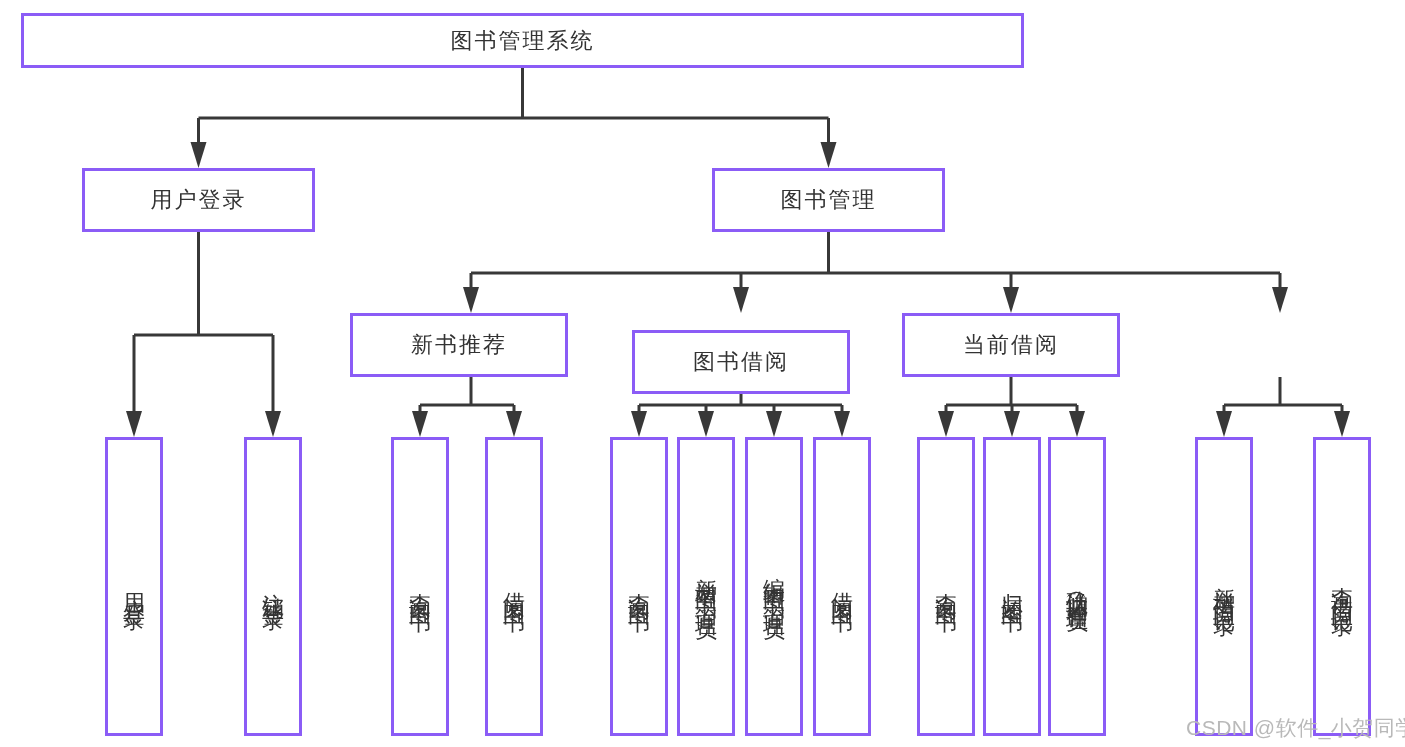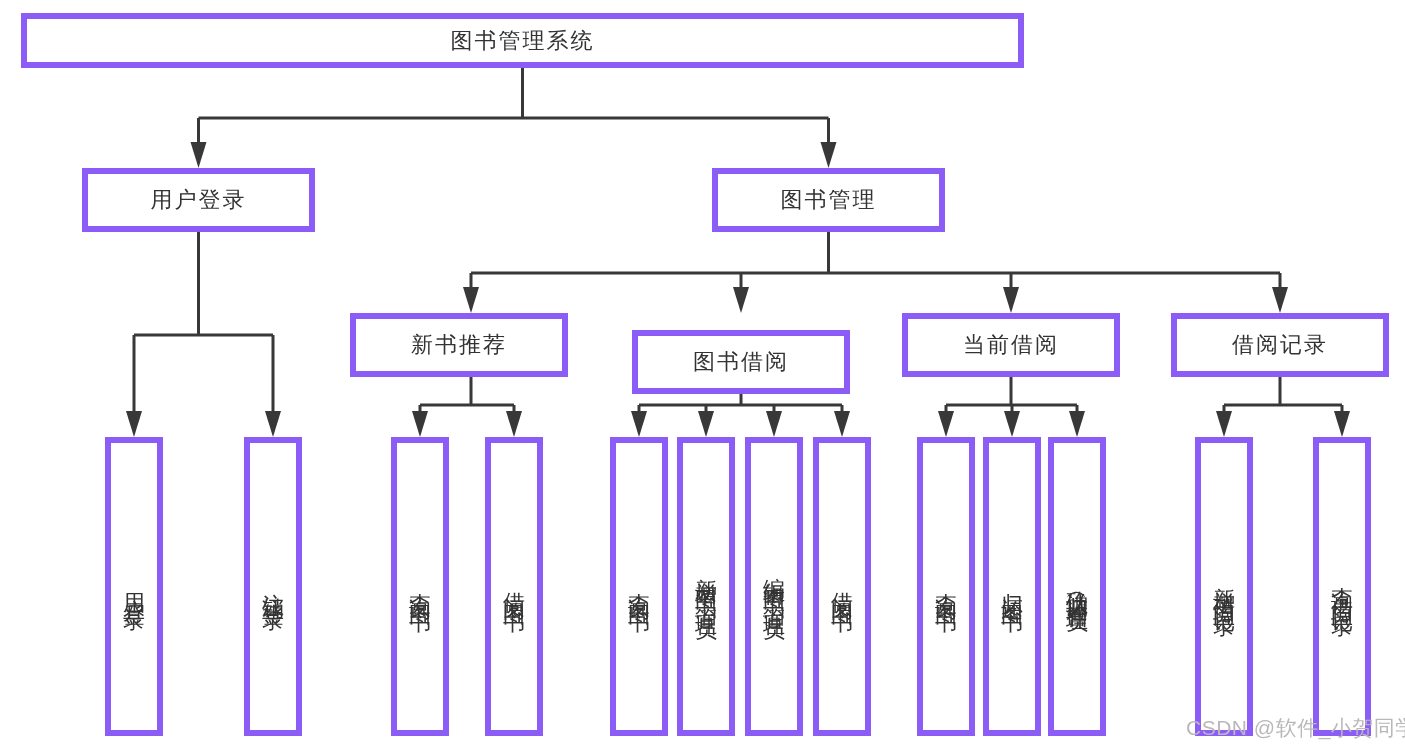--- a/index.html
+++ b/index.html
@@ -13,21 +13,21 @@
   }
   .connectors {
     position: absolute;
     left: 0; top: 0;
     width: 1405px; height: 747px;
     pointer-events: none;
   }
   .node {
     position: absolute;
     box-sizing: border-box;
-    border: 6px solid #8b5cf6;
+    border: 3px solid #8b5cf6;
     background: #ffffff;
     display: flex;
     align-items: center;
     justify-content: center;
     color: #333333;
   }
   .node .lbl {
     font-size: 22px;
     letter-spacing: 2px;
     color: #333333;
@@ -112,23 +112,20 @@
 
   <div class="node" style="left:350px; top:313px; width:218px; height:64px;">
     <span class="lbl">新书推荐</span>
   </div>
   <div class="node" style="left:632px; top:330px; width:218px; height:64px;">
     <span class="lbl">图书借阅</span>
   </div>
   <div class="node" style="left:902px; top:313px; width:218px; height:64px;text-align:center;">
     <span class="lbl">当前借阅</span>
   </div>
-  <div class="node" style="left:1171px; top:313px; width:218px; height:64px;">
-    <span class="lbl">借阅记录</span>
-  </div>
 
   <div class="node leaf" style="left:105px; top:437px; width:58px; height:299px;">
     <span class="lbl">用户登录</span>
   </div>
   <div class="node leaf" style="left:244px; top:437px; width:58px; height:299px;">
     <span class="lbl">注销登录</span>
   </div>
 
   <div class="node leaf" style="left:391px; top:437px; width:58px; height:299px;">
     <span class="lbl">查询图书</span>

